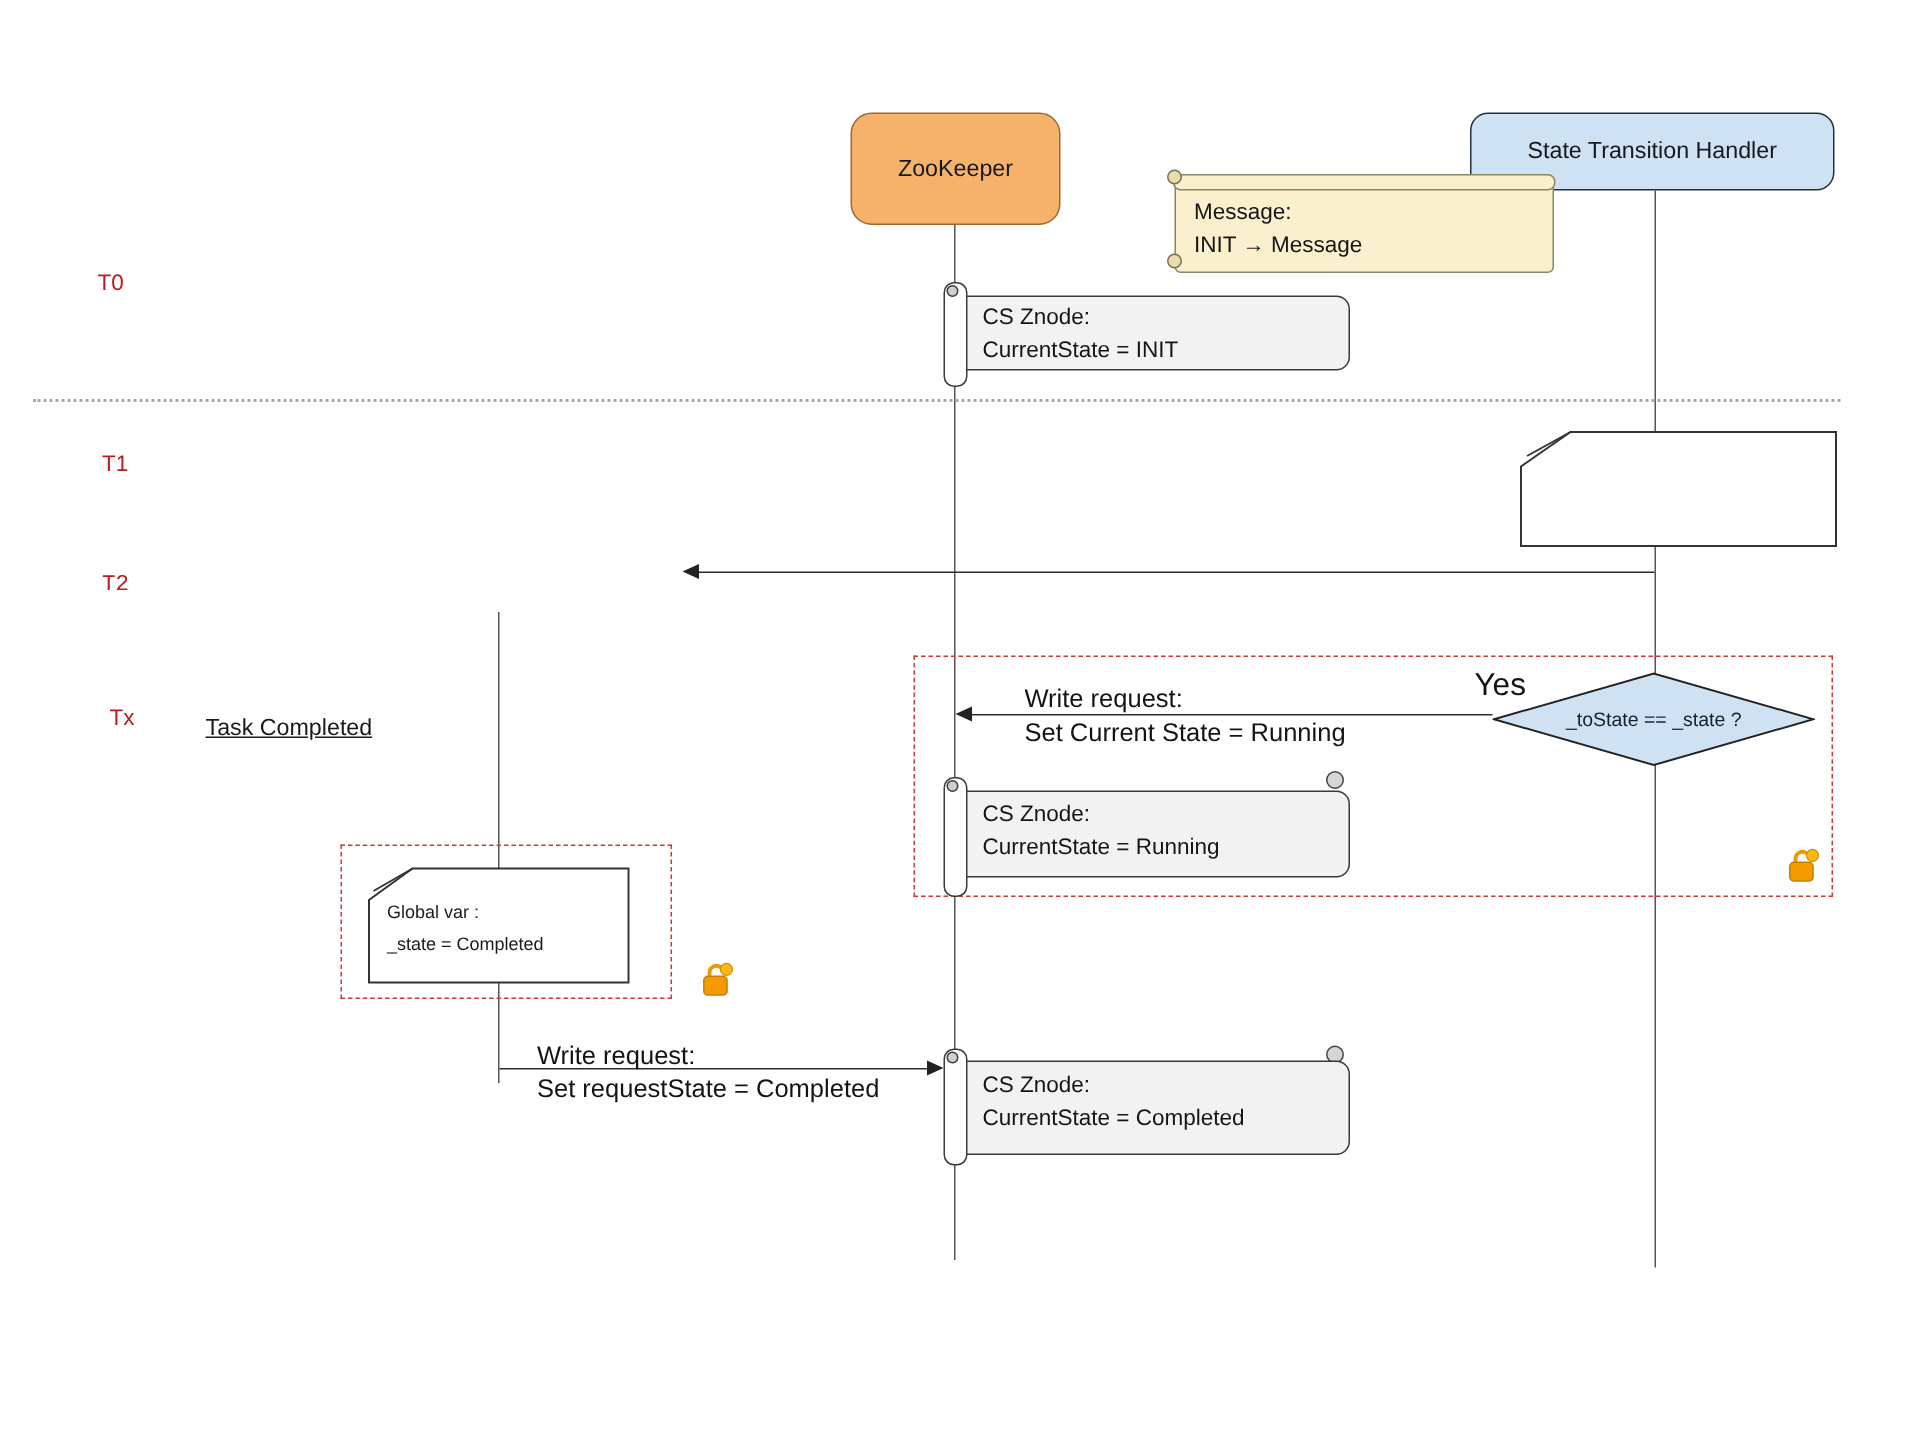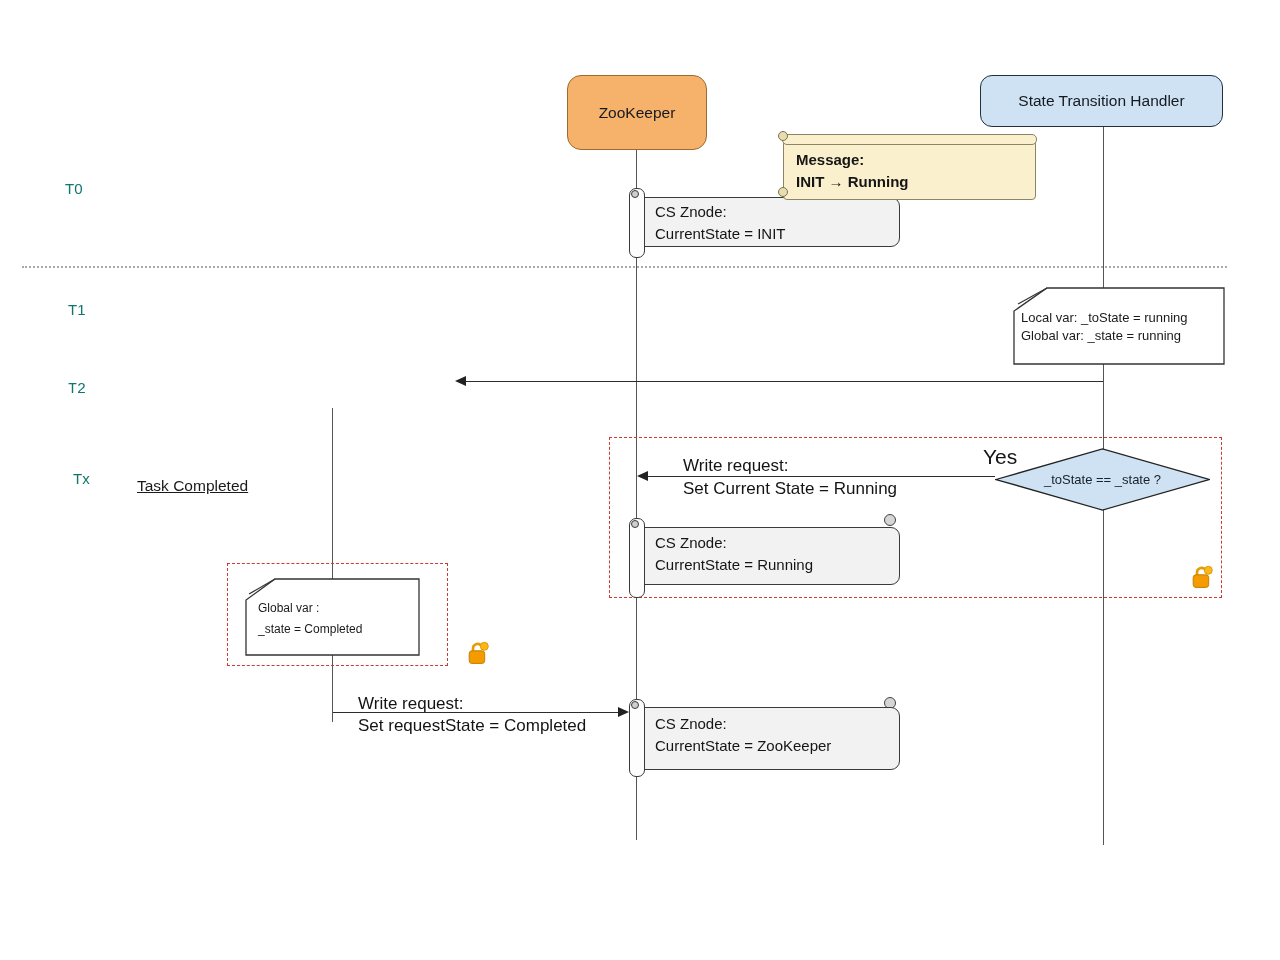--- a/index.html
+++ b/index.html
@@ -15,21 +15,21 @@
   }
   .actor.orange{background:var(--actor-orange,#F6B26B);border:1.5px solid #9d6b2e;border-radius:14px;}
   .actor.blue{background:var(--actor-blue,#CFE2F3);border:1.5px solid #22303d;border-radius:12px;}
   
   .lifeline{width:1px;background:#555;}
   
   .dotted-sep{border-top:2px dotted var(--separator-gray,#aaa);height:0;}
   
   .dashed-rect{border:1.5px dashed var(--dashed-red,#cc3b33);box-sizing:border-box;background:transparent;}
   
-  .tlabel{font-size:15px;color:#0f766e;}
+  .tlabel{font-size:15px;color:#b91c1c;}
   .plain-label{font-size:15.5px;color:#1a1a1a;text-decoration:underline;}
   
   .scroll-h{
     background:var(--note-yellow,#FBF0CE);border:1px solid #8a8562;border-radius:4px;
     box-sizing:border-box;
   }
   .scroll-h .roll{
     position:absolute;left:-2px;right:-2px;top:-2px;height:9px;
     background:var(--note-yellow,#FBF0CE);border:1px solid #8a8562;border-radius:5px;
   }
@@ -94,38 +94,34 @@
 
   <div class="abs znode-body" style="left:638px;top:197px;width:262px;height:50px;z-index:3;"></div>
   <div class="abs vscroll" style="left:629px;top:188px;height:70px;z-index:4;">
       <span class="knob"></span>
     </div>
   <div class="abs znode-text" style="left:655px;top:201px;z-index:5;">
     <div>CS Znode:</div>
     <div>CurrentState = INIT</div>
   </div>
 
-  <div class="abs scroll-h" style="left:783px;top:135px;width:253px;height:65px;z-index:6;font-weight:bold;">
+  <div class="abs scroll-h" style="left:783px;top:117px;width:253px;height:65px;z-index:6;">
     <div class="roll"></div>
     <div class="curl" style="left:-6px;top:-5px;"></div>
     <div class="curl" style="left:-6px;bottom:2px;"></div>
     <div class="note-text" style="position:absolute;left:12px;top:13px;">
       <div>Message:</div>
-      <div>INIT → Running</div>
+      <div>INIT → Message</div>
     </div>
   </div>
 
   <svg class="abs" style="left:1013px;top:287px;z-index:3;" width="212" height="78" viewBox="0 0 212 78">
     <polygon points="34,1 211,1 211,77 1,77 1,24" fill="#ffffff" stroke="#333333" stroke-width="1.3"></polygon>
     <path d="M34,1 L5,17" fill="none" stroke="#333333" stroke-width="1.2"></path>
   </svg>
-  <div class="abs fold-text" style="left:1021px;top:309px;z-index:4;">
-    <div>Local var: _toState = running</div>
-    <div>Global var: _state = running</div>
-  </div>
 
   <div class="abs hline" style="left:462px;top:381px;width:641px;"></div>
   <div class="abs ah-left" style="left:455px;top:376px;"></div>
 
   <div class="abs yes-label" style="left:983px;top:445px;">Yes</div>
   <svg class="abs" style="left:995px;top:448px;z-index:3;" width="215" height="63" viewBox="0 0 215 63">
     <polygon points="1,31.5 107.5,1 214,31.5 107.5,62" fill="#CFE2F3" stroke="#222222" stroke-width="1.3"></polygon>
   </svg>
   <div class="abs diamond-text" style="left:995px;top:448px;width:215px;height:63px;display:flex;align-items:center;justify-content:center;z-index:4;">_toState == _state ?</div>
 
@@ -170,16 +166,16 @@
   <div class="abs msg-label" style="left:358px;top:694px;">Write request:</div>
   <div class="abs msg-label" style="left:358px;top:716px;">Set requestState = Completed</div>
 
   <div class="abs curl gray" style="left:884px;top:697px;width:12px;height:12px;z-index:3;"></div>
   <div class="abs znode-body" style="left:638px;top:707px;width:262px;height:63px;z-index:3;"></div>
   <div class="abs vscroll" style="left:629px;top:699px;height:78px;z-index:4;">
       <span class="knob"></span>
     </div>
   <div class="abs znode-text" style="left:655px;top:713px;z-index:5;">
     <div>CS Znode:</div>
-    <div>CurrentState = ZooKeeper</div>
+    <div>CurrentState = Completed</div>
   </div>
 
 </div>
 
 </body></html>

